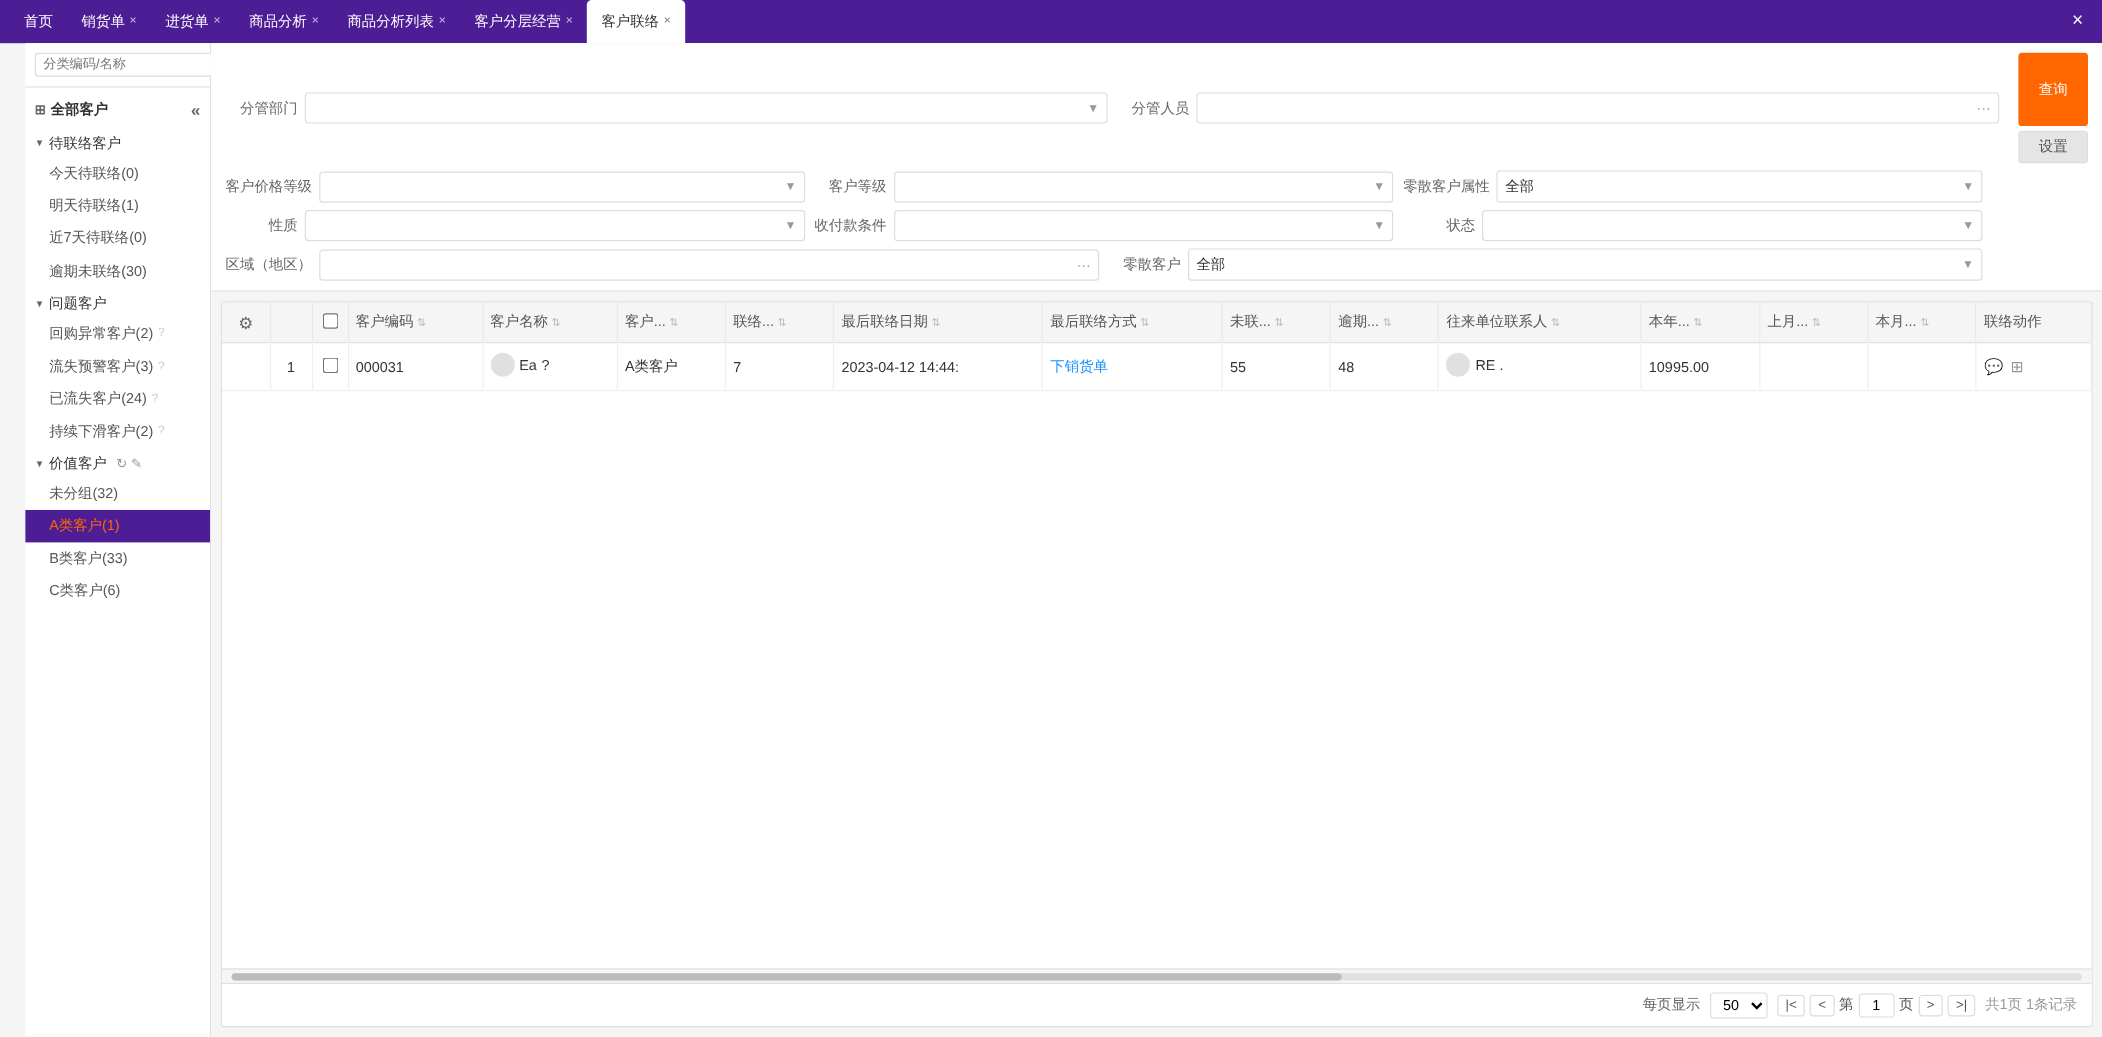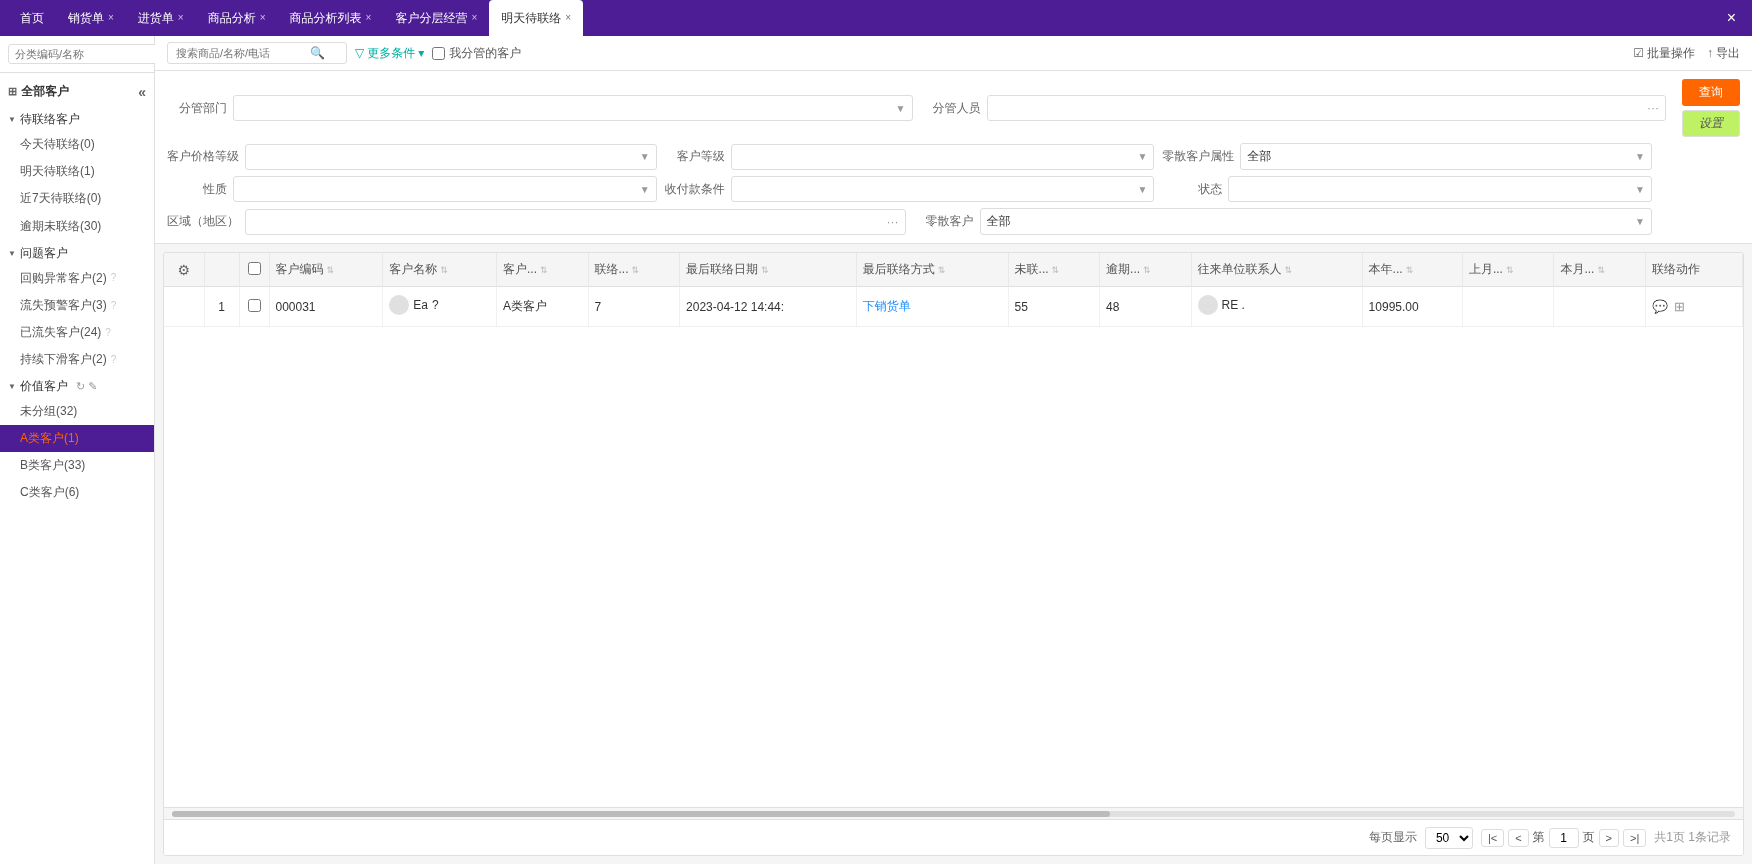--- a/index.html
+++ b/index.html
@@ -41,20 +41,21 @@
       color: white;
       font-size: 16px;
       cursor: pointer;
       padding: 0 8px;
     }
 
     
     .main-layout {
       display: flex;
       height: calc(864px - 36px);
+      margin-left: 21px;
     }
 
     
     .sidebar {
       width: 155px;
       background: white;
       border-right: 1px solid #e0e0e0;
       display: flex;
       flex-direction: column;
       flex-shrink: 0;
@@ -271,33 +272,32 @@
       display: flex;
       flex-direction: column;
       gap: 4px;
       margin-left: 8px;
     }
     .btn-query {
       background: #ff6600;
       color: white;
       border: none;
       border-radius: 3px;
-      padding: 5px 16px;
+      padding: 22px 16px;
       cursor: pointer;
       font-size: 12px;
     }
     .btn-setting {
-      background: #bef264;
+      background: #e5e5e5;
       color: #555;
       border: 1px solid #ddd;
       border-radius: 3px;
       padding: 4px 16px;
       cursor: pointer;
       font-size: 12px;
-      font-style: italic;
     }
 
     
     .table-wrapper {
       flex: 1;
       background: white;
       margin: 8px;
       border: 1px solid #e0e0e0;
       border-radius: 3px;
       display: flex;
@@ -457,21 +457,21 @@
     </div>
     <div class="nav-item">
       <span>商品分析列表</span>
       <span class="close-btn">×</span>
     </div>
     <div class="nav-item">
       <span>客户分层经营</span>
       <span class="close-btn">×</span>
     </div>
     <div class="nav-item active">
-      <span>明天待联络</span>
+      <span>客户联络</span>
       <span class="close-btn">×</span>
     </div>
     <div class="spacer"></div>
     <div class="close-x">×</div>
   </div>
 
   <div class="main-layout">
 
     <div class="sidebar">
       <div class="sidebar-search">
@@ -544,45 +544,20 @@
           <span>B类客户(33)</span>
         </div>
         <div class="sidebar-item">
           <span>C类客户(6)</span>
         </div>
       </div>
     </div>
 
     <div class="content">
 
-      <div class="filter-toolbar">
-        <div class="filter-search">
-          <input type="text" placeholder="搜索商品/名称/电话" style="">
-          <span class="search-icon">🔍</span>
-        </div>
-        <div class="more-filter">
-          <span class="filter-icon">▽</span>
-          <span>更多条件</span>
-          <span>▾</span>
-        </div>
-        <div class="my-customers">
-          <input type="checkbox" style="">
-          <span>我分管的客户</span>
-        </div>
-        <div class="toolbar-right">
-          <div class="batch-op-btn">
-            <span class="icon">☑</span>
-            <span>批量操作</span>
-          </div>
-          <div class="export-btn">
-            <span class="icon">↑</span>
-            <span>导出</span>
-          </div>
-        </div>
-      </div>
 
       <div class="filter-form">
 
         <div class="filter-row">
           <div class="filter-cell">
             <label>分管部门</label>
             <div class="filter-select">
               <span class="text"></span>
               <span class="chevron">▼</span>
             </div>

